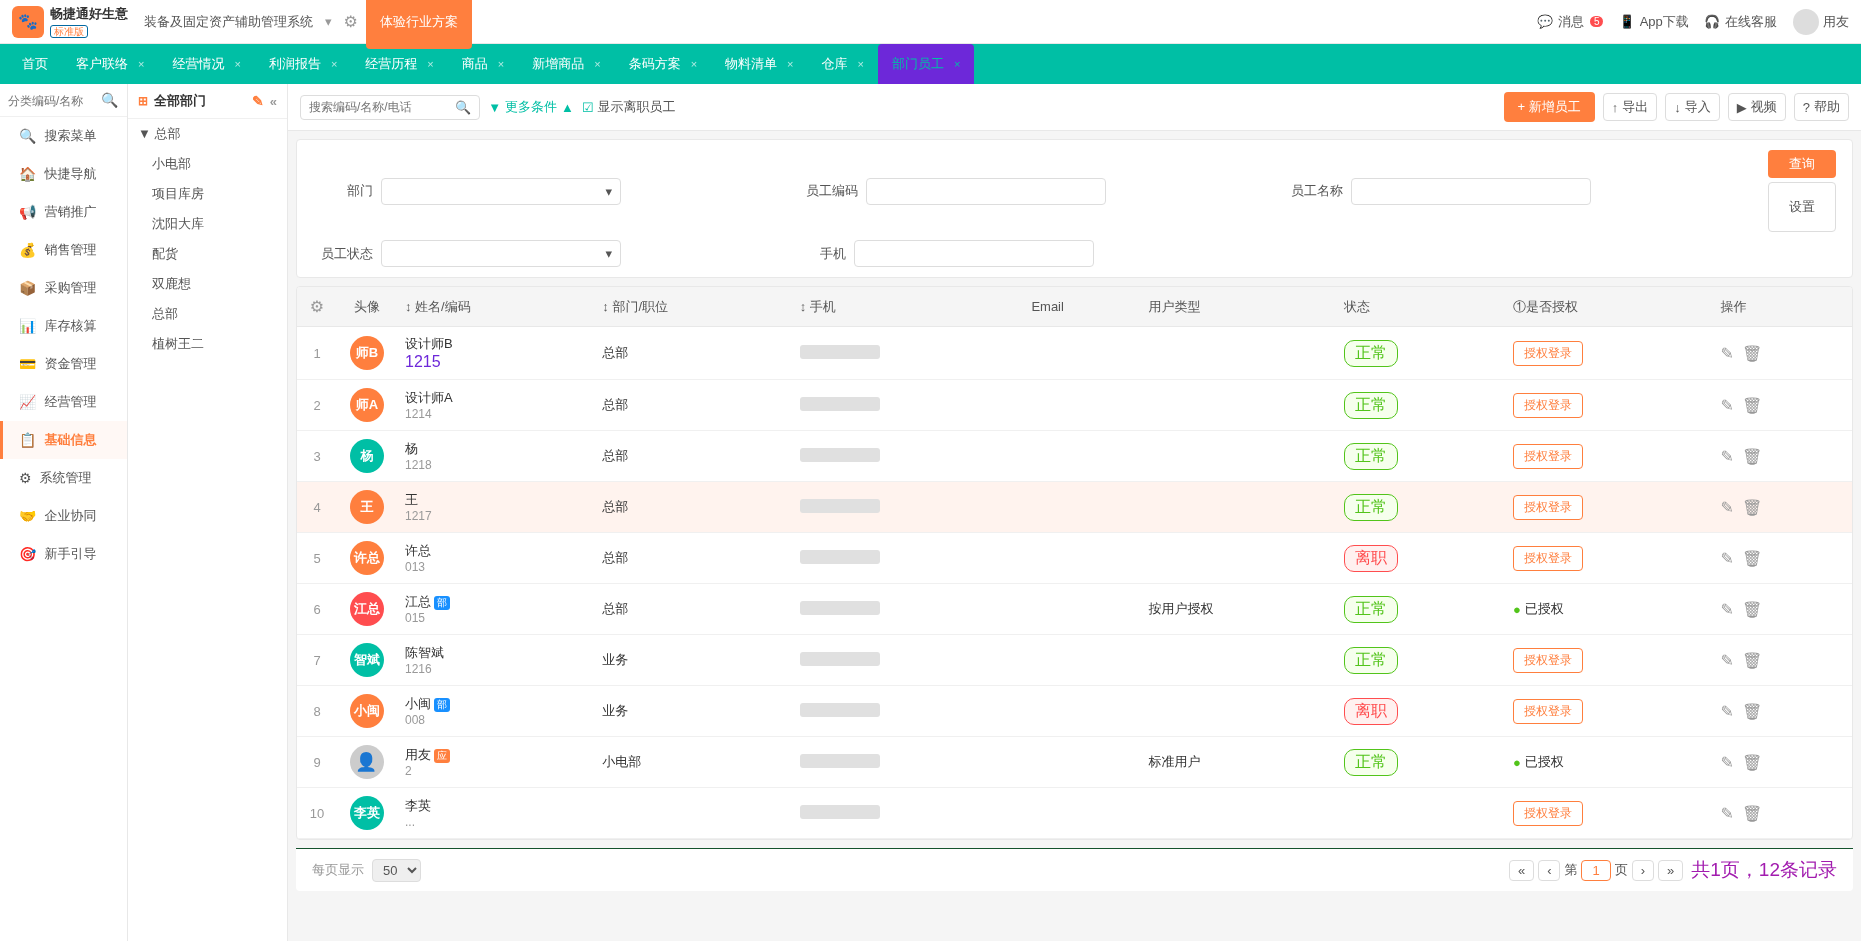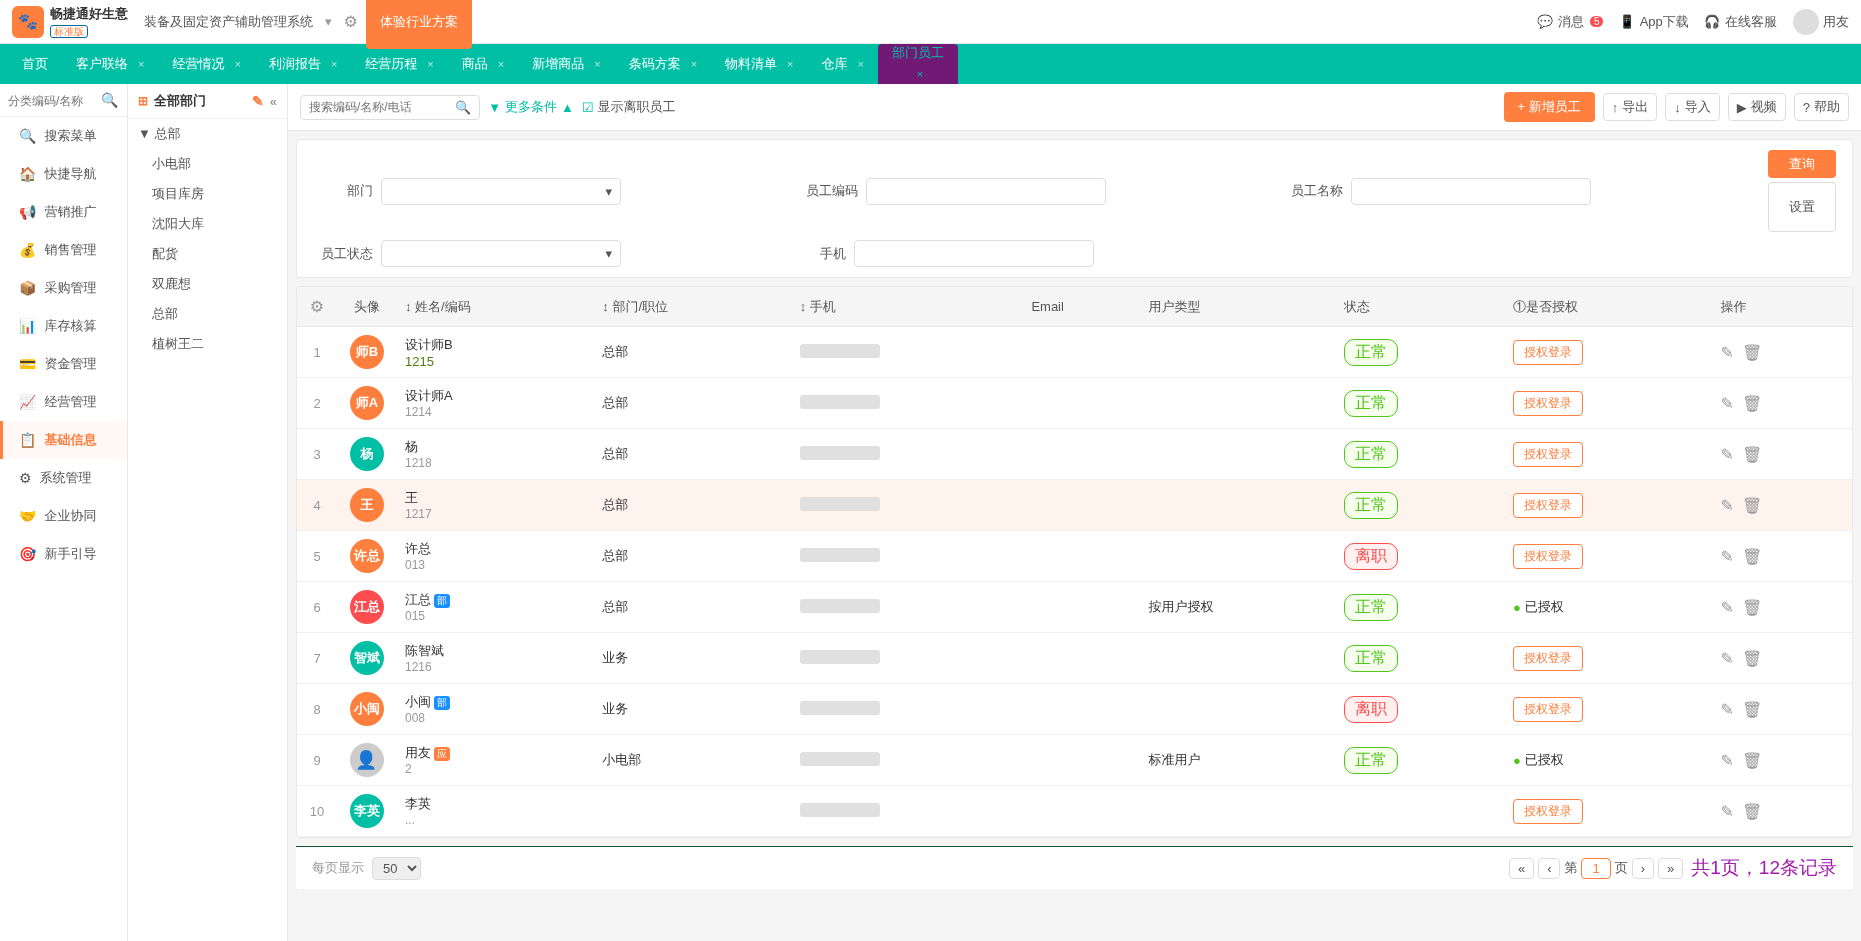--- a/index.html
+++ b/index.html
@@ -27,21 +27,21 @@
     
     .nav-tabs {
       background: #00bfa5; display: flex; align-items: center; height: 40px;
       padding: 0 8px; overflow-x: auto;
     }
     .nav-tab {
       color: #fff; padding: 0 14px; height: 40px; display: flex; align-items: center;
       cursor: pointer; font-size: 13px; white-space: nowrap; gap: 6px;
       border-radius: 4px 4px 0 0;
     }
-    .nav-tab.active { background: #701a75; color: #00bfa5; flex-direction: column; }
+    .nav-tab.active { background: #6d28d9; color: #00bfa5; }
     .nav-tab .close { color: rgba(255,255,255,0.7); font-size: 11px; margin-left: 4px; }
     .nav-tab.active .close { color: #00bfa5; }
 
     
     .main-layout { display: flex; height: calc(100vh - 84px); }
 
     
     .sidebar {
       width: 128px; background: #fff; border-right: 1px solid #e8e8e8;
       overflow-y: auto; flex-shrink: 0;
@@ -407,21 +407,21 @@
             <th>①是否授权</th>
             <th>操作</th>
           </tr>
         </thead>
         <tbody id="table-body">
             <tr>
     <td class="col-num">1</td>
     <td class="col-avatar"><div class="avatar-circle" style="background:#ff7f3e">师B</div></td>
     <td>
       <div>设计师B</div>
-      <div style="color:#4d7c0f;font-size:13px;">1215</div>
+      <div style="color:#6d28d9;font-size:16px;">1215</div>
     </td>
     <td>总部</td>
     <td><span class="phone-blur"></span></td>
     <td></td>
     <td></td>
     <td><span class="status-badge status-normal">正常</span></td>
     <td><button class="auth-btn">授权登录</button></td>
     <td>
       <div class="col-ops">
         <span class="op-icon">✎</span>

